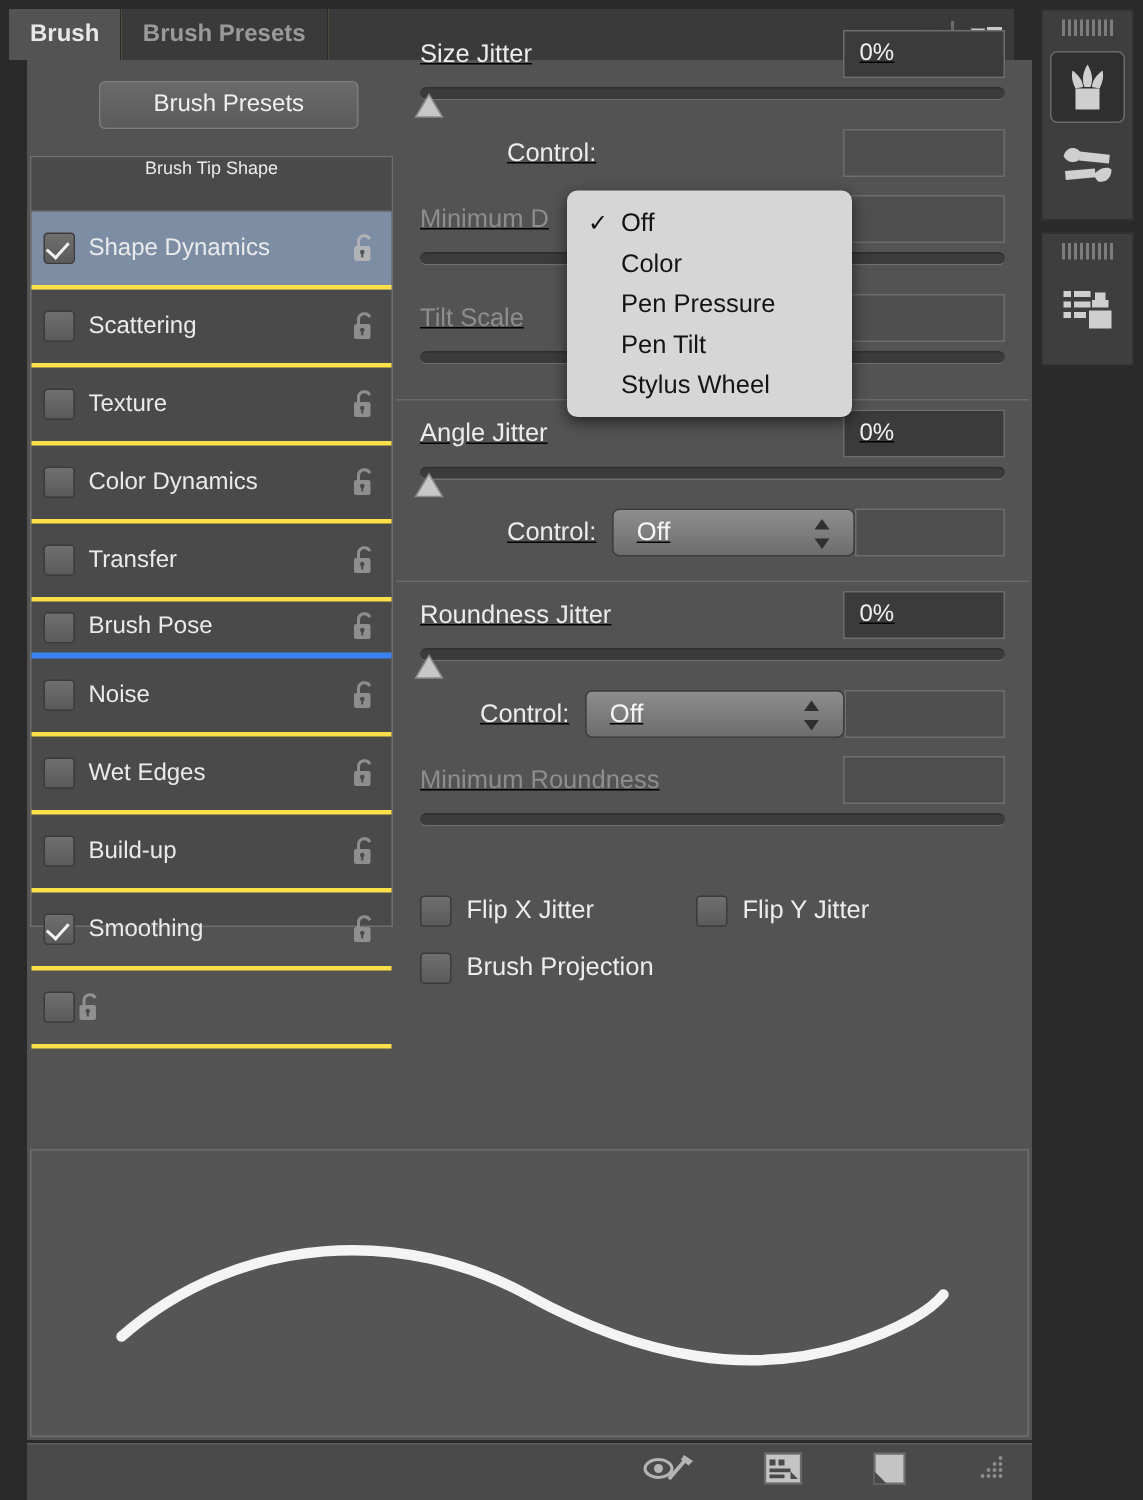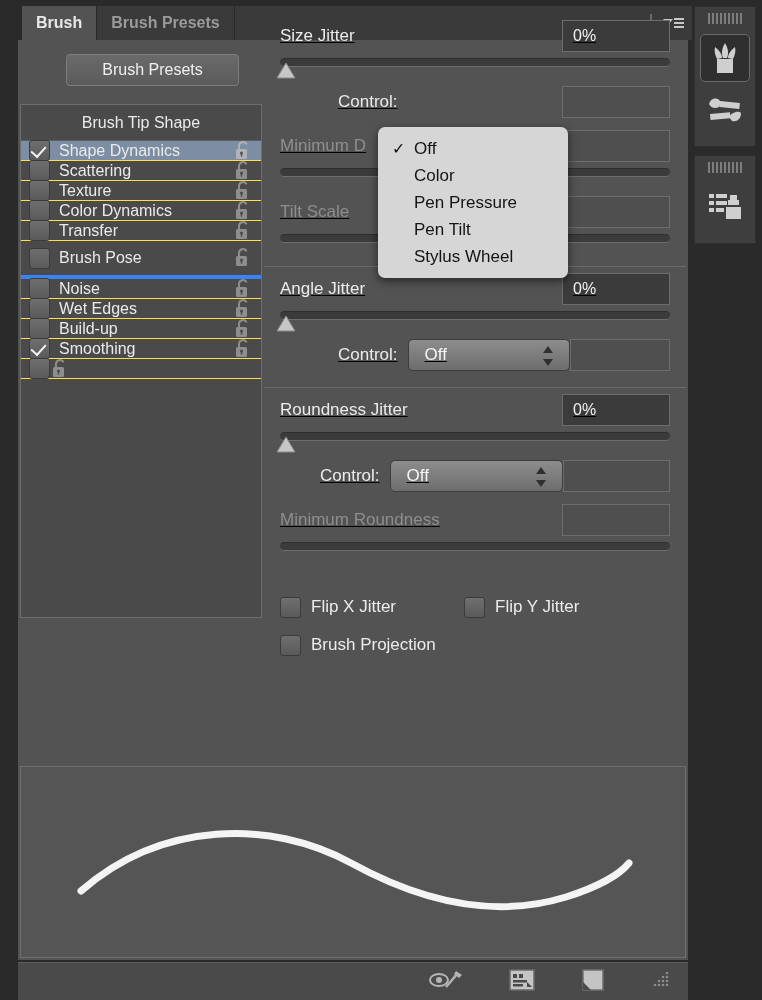--- a/index.html
+++ b/index.html
@@ -6,21 +6,21 @@
   html, body {
     width: 762px; height: 1000px;
     background: #1e1e1e;
     font-family: "Liberation Sans", sans-serif;
     overflow: hidden;
   }
   .app { position: relative; width: 762px; height: 1000px; background: #2a2a2a; }
 
   
   .tabbar {
-    position: absolute; left: 22px; top: 6px; width: 670px; height: 34px;
+    position: absolute; left: 6px; top: 6px; width: 670px; height: 34px;
     background: #bef264; display: flex; align-items: stretch;
   }
   .tab {
     padding: 0 14px; display: flex; align-items: center;
     font-size: 16px; font-weight: bold; color: #9a9a9a;
     background: #3a3a3a; border-right: 1px solid #2a2a2a;
   }
   .tab.active { background: #535353; color: #e8e8e8; }
   .tabfill { flex: 1; background: #3a3a3a; display: flex; align-items: center; justify-content: flex-end; padding-right: 8px; gap: 10px;}
   .chev { color: #bdbdbd; font-size: 16px; letter-spacing: -3px; }
@@ -40,27 +40,27 @@
     border: 1px solid #7d7d7d; border-radius: 4px;
     color: #f0f0f0; font-size: 16px; display: flex; align-items: center; justify-content: center;
   }
 
   
   .sidebar {
     position: absolute; left: 2px; top: 64px; width: 242px; height: 514px;
     background: #4a4a4a; border: 1px solid #6e6e6e;
   }
   .side-head {
-    height: 36px; display: flex; align-items: center; justify-content: center;
-    color: #eaeaea; font-size: 16px; border-bottom: 1px solid #5e5e5e;
+    height: 36px; display: flex; justify-content: center;
+    color: #eaeaea; font-size: 12px; border-bottom: 1px solid #5e5e5e;
     background: #4a4a4a;
   }
   .side-row {
-    height: 20px; display: flex; align-items: center; padding: 0 8px;
-    border-bottom: 1px solid #fde047; color: #eaeaea; font-size: 16px;
+    height: 52px; display: flex; align-items: center; padding: 0 8px;
+    border-bottom: 3px solid #fde047; color: #eaeaea; font-size: 16px;
   }
   .side-row.sel { background: #7d8ea4; }
   .side-row.gap { border-bottom: 4px solid #3b82f6; height: 38px; justify-content: flex-end; }
   .side-label { flex: 1; margin-left: 9px; }
   .cb {
     width: 21px; height: 21px; border-radius: 3px;
     background: linear-gradient(#6f6f6f,#5a5a5a); border: 1px solid #3b3b3b;
     position: relative; flex: 0 0 auto;
   }
   .cb.on::after {

